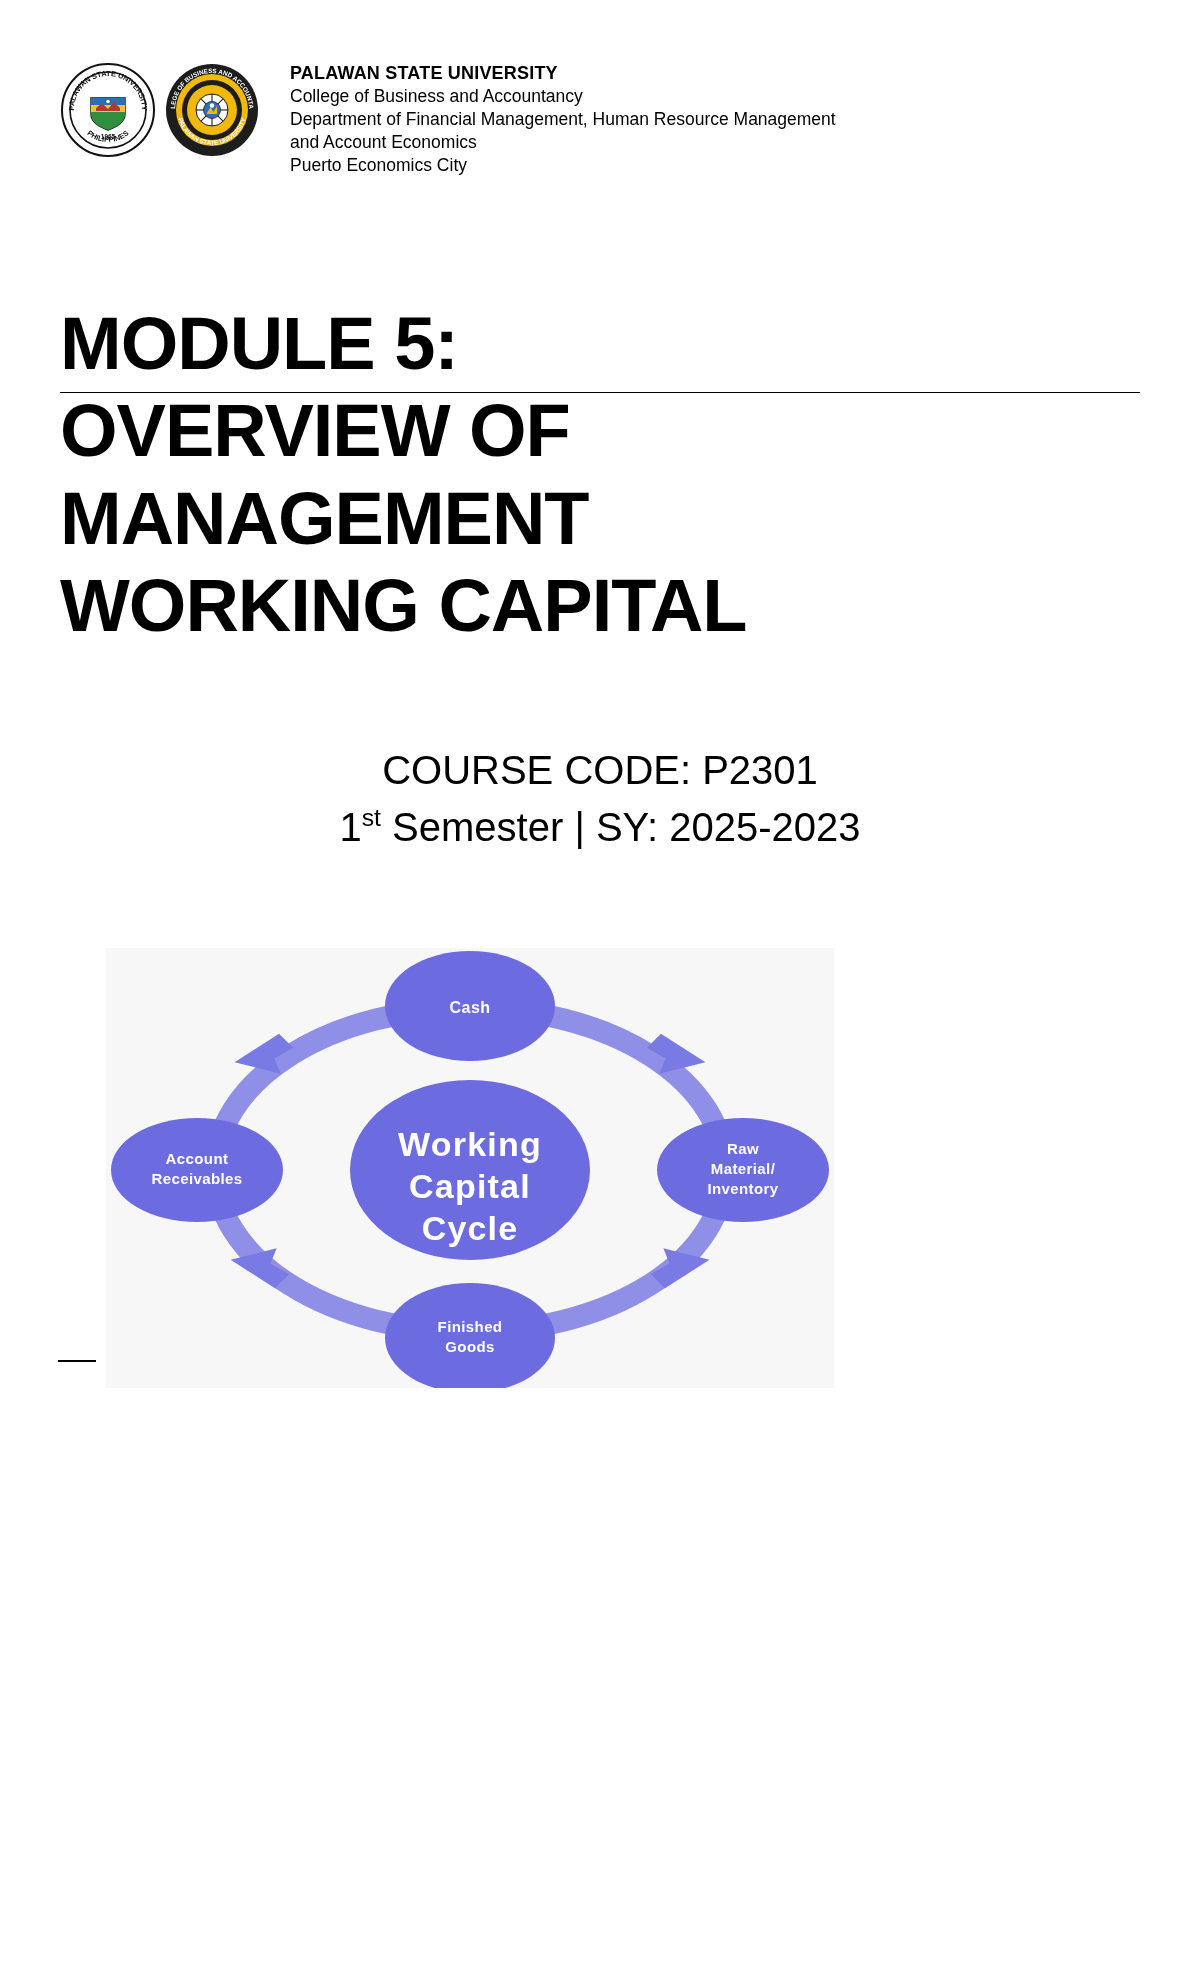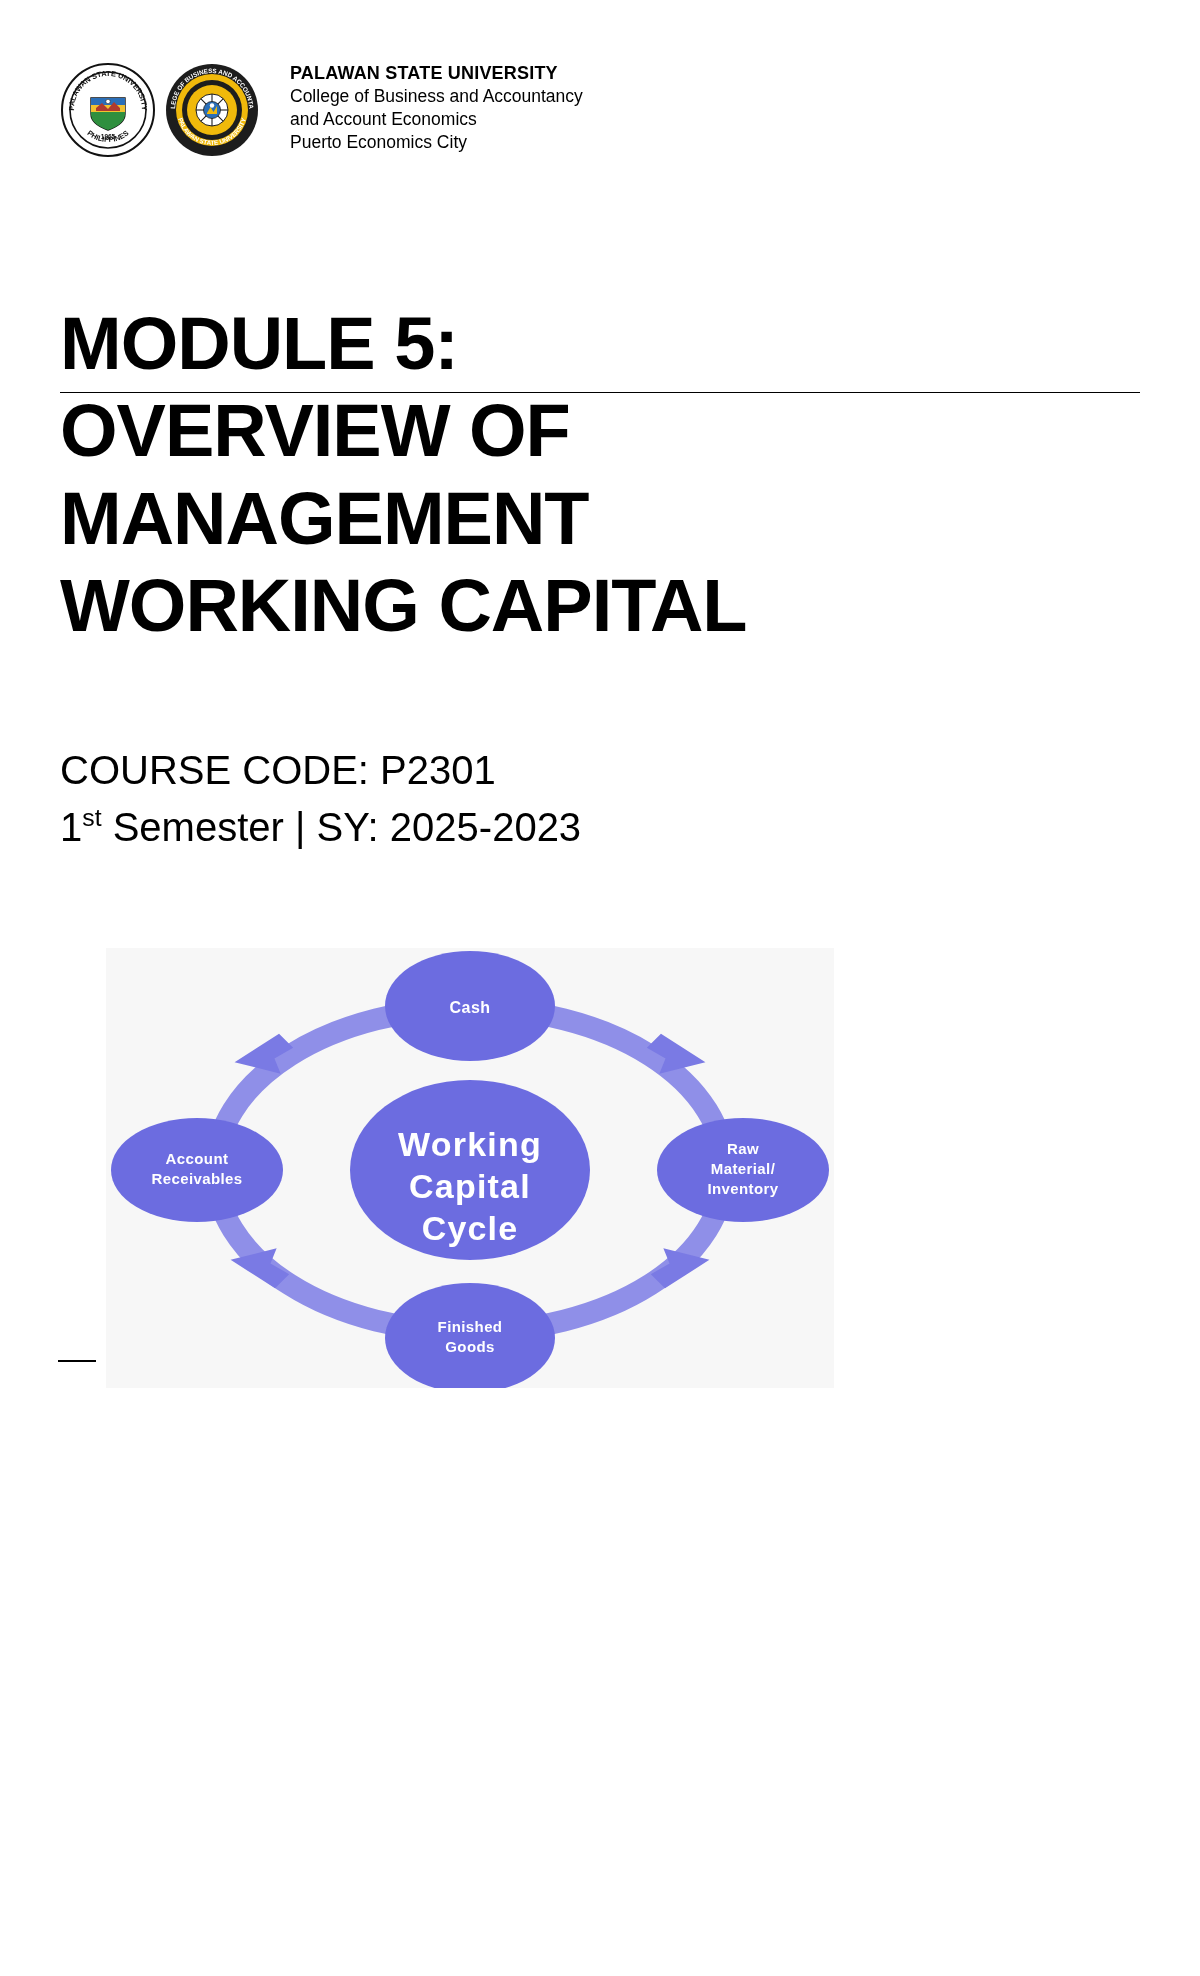--- a/index.html
+++ b/index.html
@@ -57,21 +57,21 @@
     font-size: 74px;
     line-height: 1.18;
     letter-spacing: -1px;
   }
 
   
   .course-info {
     position: absolute;
     left: 60px; top: 742px;
     width: 1080px;
-    text-align: left;
+    text-align: center;
     font-size: 40px;
     line-height: 1.42;
   }
   .course-info sup {
     font-size: 0.62em;
     vertical-align: super;
     line-height: 0;
     margin-top: 44px;
   }
 
@@ -145,20 +145,21 @@
         <circle r="8.5" fill="#2b6fb8" stroke="#1d1d1d" stroke-width="0.8"></circle>
         <path d="M -5 3 L -1.5 -3 L 1.5 2 L 5 -4 L 5 4 L -5 4 Z" fill="#f0b90b"></path>
         <circle r="2.2" cy="-4.5" fill="#ffffff"></circle>
       </g>
     </svg>
   </div>
 
   <div class="header-text">
     <div class="uni">PALAWAN STATE UNIVERSITY</div>
     <div>College of Business and Accountancy</div>
+    <div>Department of Financial Management, Human Resource Management</div>
     <div>and Account Economics</div>
     <div>Puerto Economics City</div>
   </div>
 </div>
 
 <div class="rule"></div>
 
 <div class="title">
   <div>MODULE 5:</div>
   <div>OVERVIEW OF</div>

